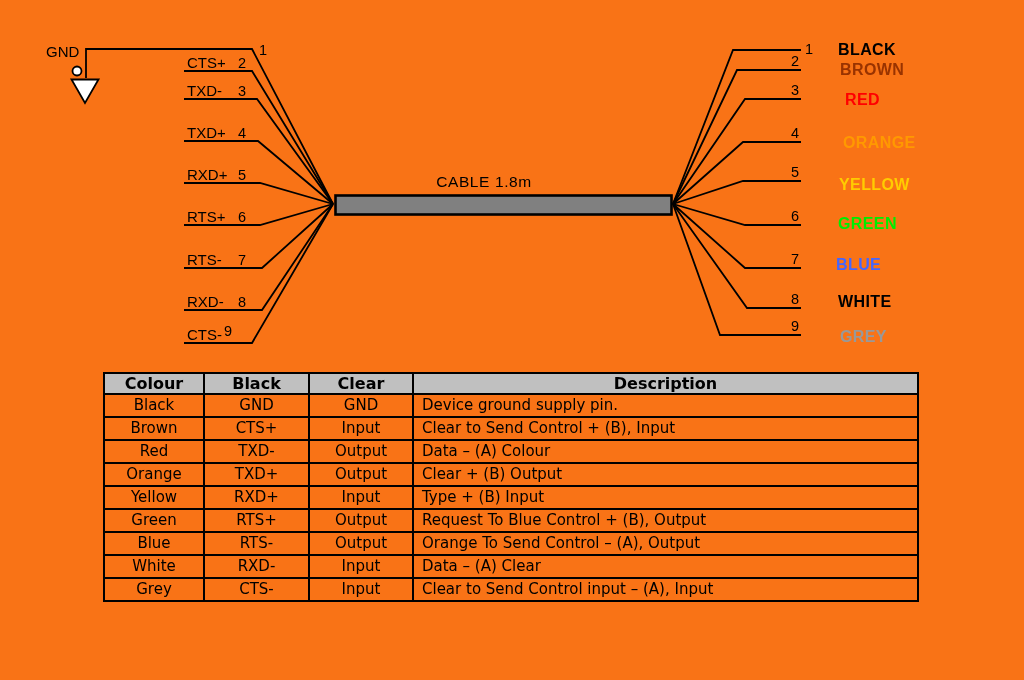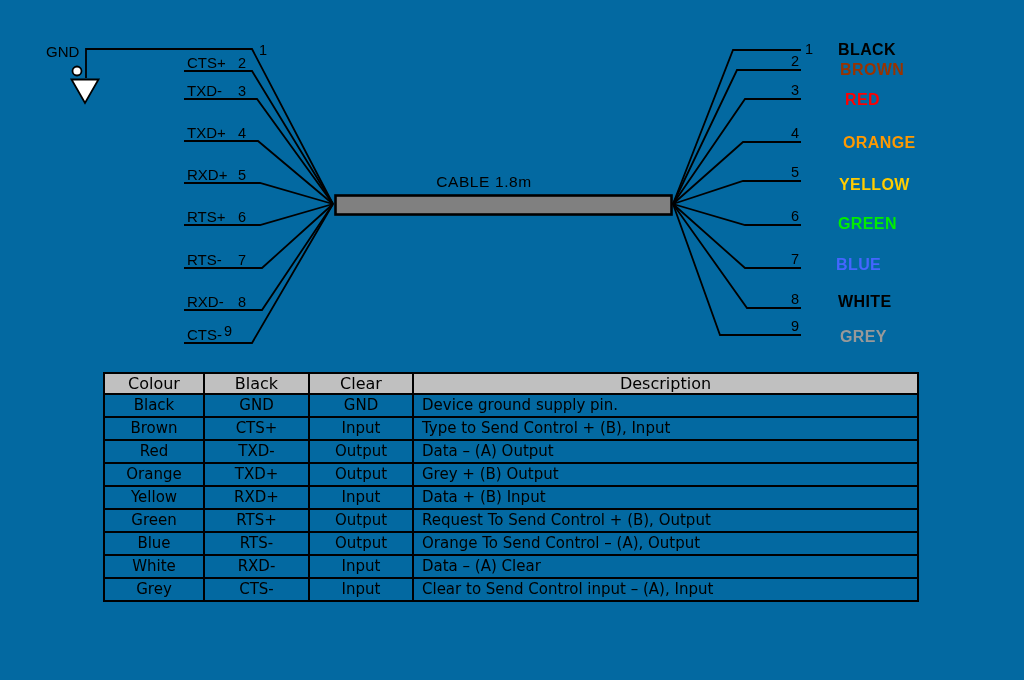--- a/index.html
+++ b/index.html
@@ -1,32 +1,32 @@
 <!DOCTYPE html>
 <html><head>
 <meta charset="utf-8">
 <style>
   html,body{margin:0;padding:0;background:#ffffff;}
-  .stage{position:relative;width:1024px;height:680px;background:#0369a1;overflow:hidden;
+  .stage{position:relative;width:1024px;height:680px;background:#f97316;overflow:hidden;
          font-family:"Liberation Sans",sans-serif;}
   svg.diagram{position:absolute;left:0;top:0;}
   svg.diagram text{font-family:"Liberation Sans",sans-serif;fill:#000;}
   svg.diagram .pin-label{font-size:15px;}
   svg.diagram .pin-num{font-size:14.5px;}
   svg.diagram .gnd-label{font-size:15px;}
   svg.diagram .cable-label{font-size:15.5px;letter-spacing:0.6px;}
   svg.diagram .color-label{font-size:16px;font-weight:bold;letter-spacing:0.4px;}
 
   table.pinout{position:absolute;left:103px;top:372px;width:814px;
                border-collapse:collapse;table-layout:fixed;
                font-family:"DejaVu Sans","Liberation Sans",sans-serif;
                font-size:15px;color:#000;}
   table.pinout th,table.pinout td{border:2px solid #000;padding:0;text-align:center;
                white-space:nowrap;overflow:hidden;height:21px;line-height:21px;}
-  table.pinout th{background:#c0c0c0;font-size:16px;font-weight:normal;height:19px;line-height:19px;}
+  table.pinout th{background:#c0c0c0;font-size:16px;font-weight:bold;height:19px;line-height:19px;}
   table.pinout td.desc{text-align:left;padding-left:8px;}
 </style>
 </head>
 <body>
 
 <div class="stage">
 
   <svg class="diagram" width="1024" height="368" viewBox="0 0 1024 368">
       <text x="46" y="57" class="gnd-label">GND</text>
       <path d="M86,78 L86,49 L252,49 L333,204" fill="none" stroke="#000" stroke-width="1.8"></path>
@@ -107,45 +107,45 @@
         <tr>
           <td>Black</td>
           <td>GND</td>
           <td>GND</td>
           <td class="desc">Device ground supply pin.</td>
         </tr>
         <tr>
           <td>Brown</td>
           <td>CTS+</td>
           <td>Input</td>
-          <td class="desc">Type to Send Control + (B), Input</td>
+          <td class="desc">Clear to Send Control + (B), Input</td>
         </tr>
         <tr>
           <td>Red</td>
           <td>TXD-</td>
           <td>Output</td>
-          <td class="desc">Data – (A) Output</td>
+          <td class="desc">Data – (A) Colour</td>
         </tr>
         <tr>
           <td>Orange</td>
           <td>TXD+</td>
           <td>Output</td>
-          <td class="desc">Grey + (B) Output</td>
+          <td class="desc">Clear + (B) Output</td>
         </tr>
         <tr>
           <td>Yellow</td>
           <td>RXD+</td>
           <td>Input</td>
-          <td class="desc">Data + (B) Input</td>
+          <td class="desc">Type + (B) Input</td>
         </tr>
         <tr>
           <td>Green</td>
           <td>RTS+</td>
           <td>Output</td>
-          <td class="desc">Request To Send Control + (B), Output</td>
+          <td class="desc">Request To Blue Control + (B), Output</td>
         </tr>
         <tr>
           <td>Blue</td>
           <td>RTS-</td>
           <td>Output</td>
           <td class="desc">Orange To Send Control – (A), Output</td>
         </tr>
         <tr>
           <td>White</td>
           <td>RXD-</td>

